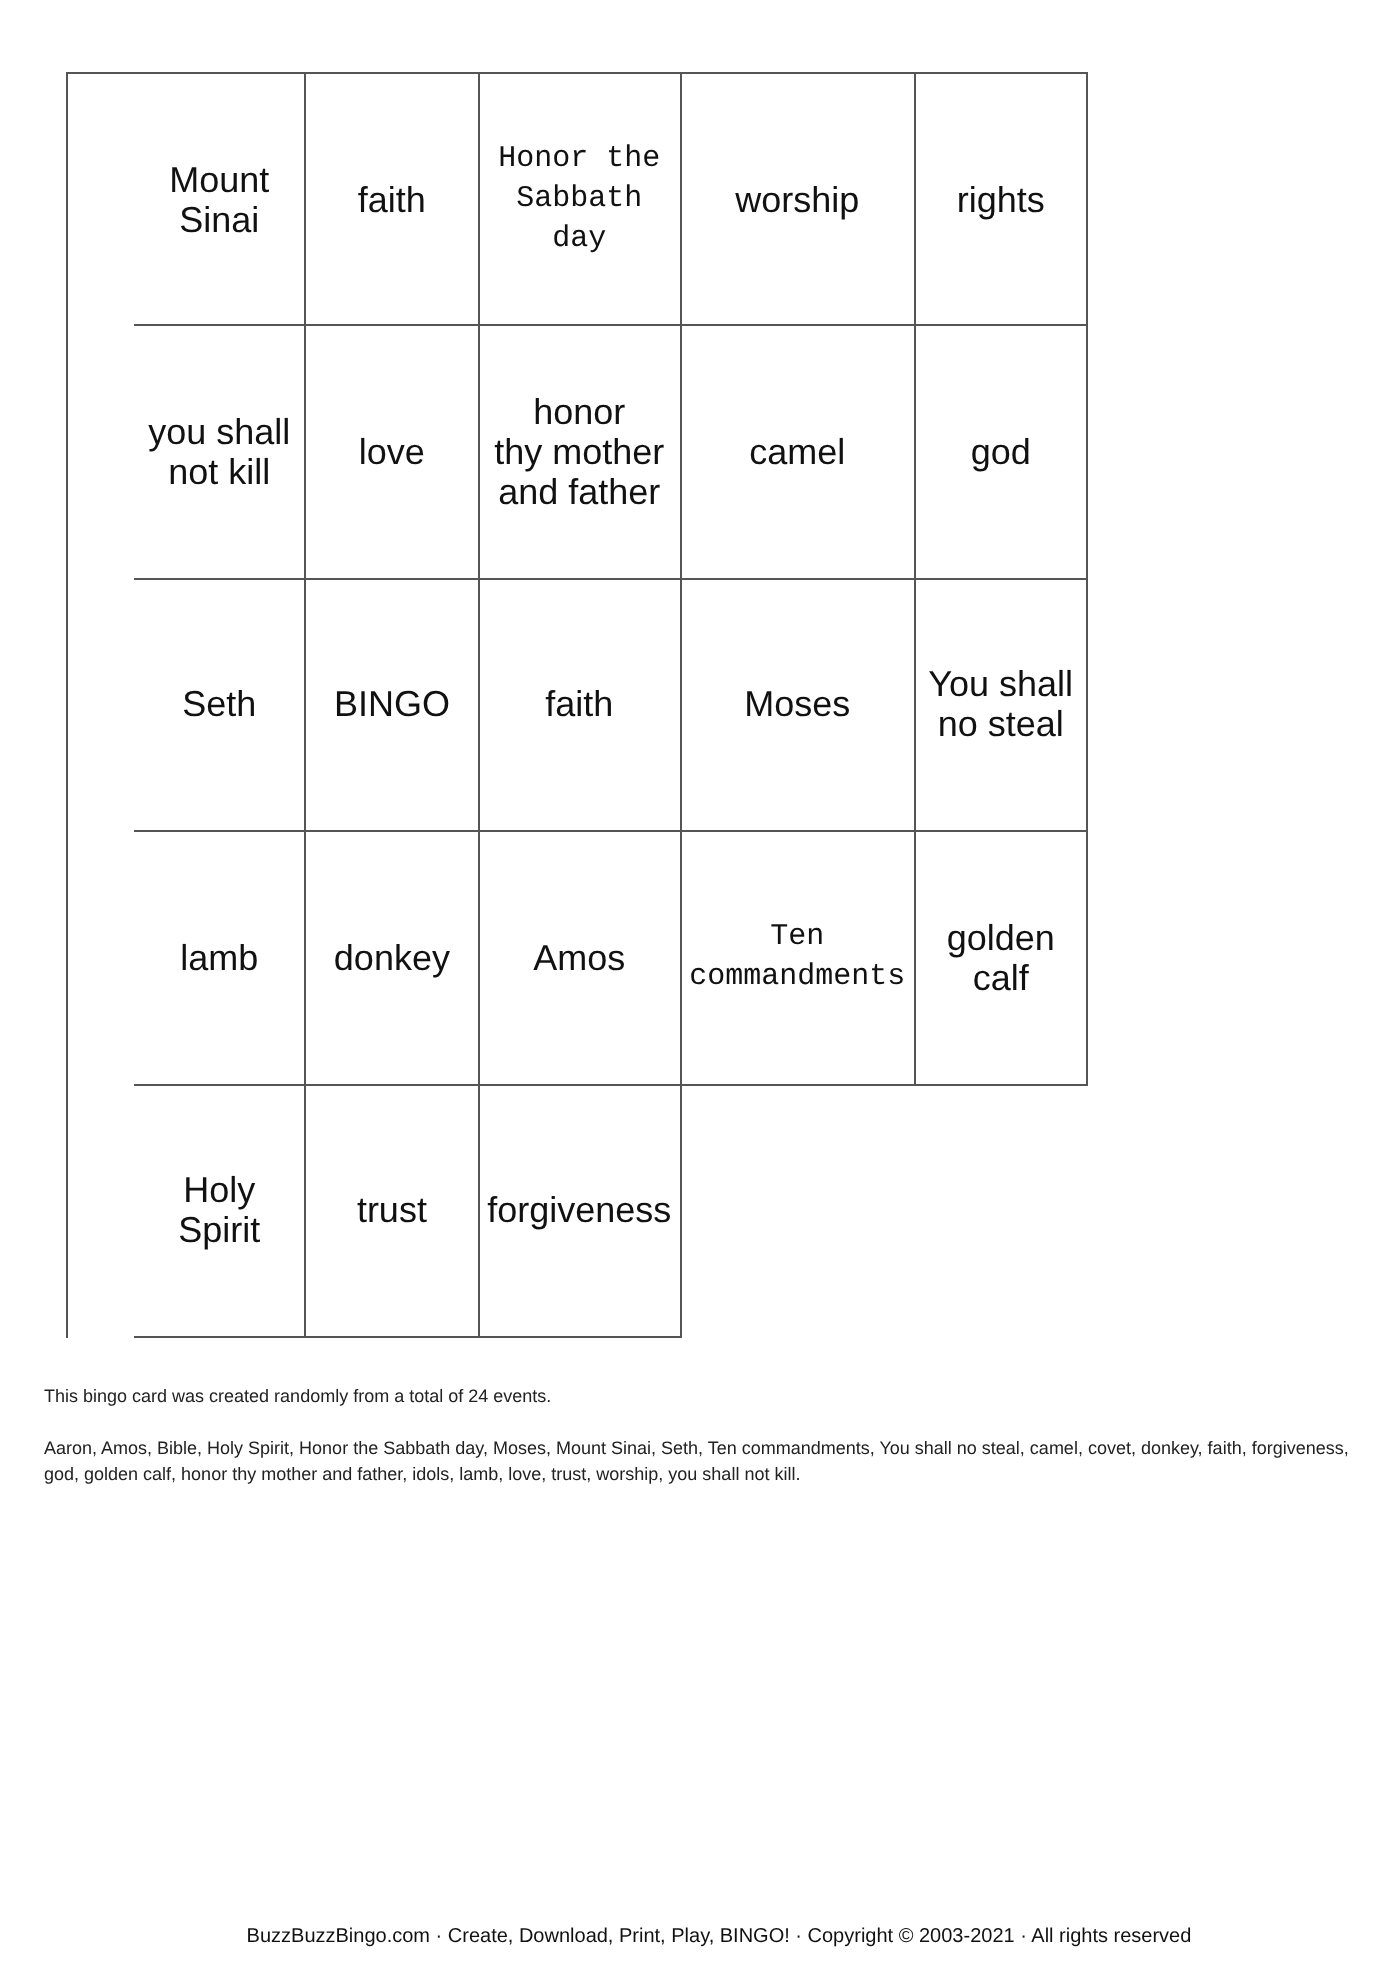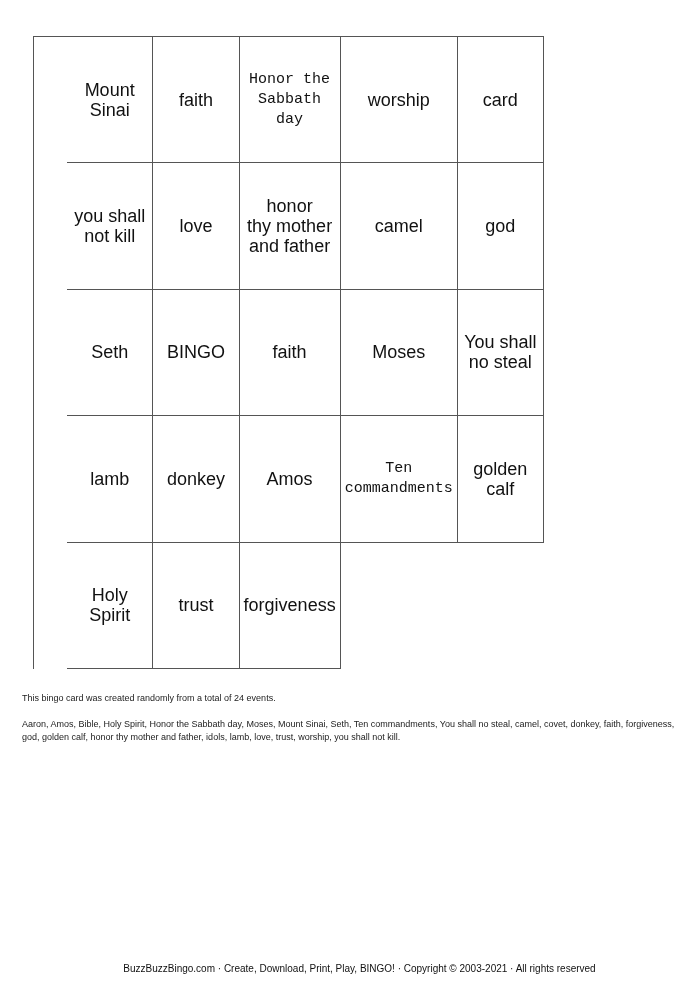--- a/index.html
+++ b/index.html
@@ -75,21 +75,21 @@
 <body>
 
 <div class="card">
   <div class="cell">Mount
 Sinai</div>
   <div class="cell">faith</div>
   <div class="cell small">Honor the
 Sabbath
 day</div>
   <div class="cell">worship</div>
-  <div class="cell">card</div>
+  <div class="cell">rights</div>
 
   <div class="cell">you shall
 not kill</div>
   <div class="cell">love</div>
   <div class="cell">honor
 thy mother
 and father</div>
   <div class="cell">camel</div>
 
   <div class="cell">god</div>

